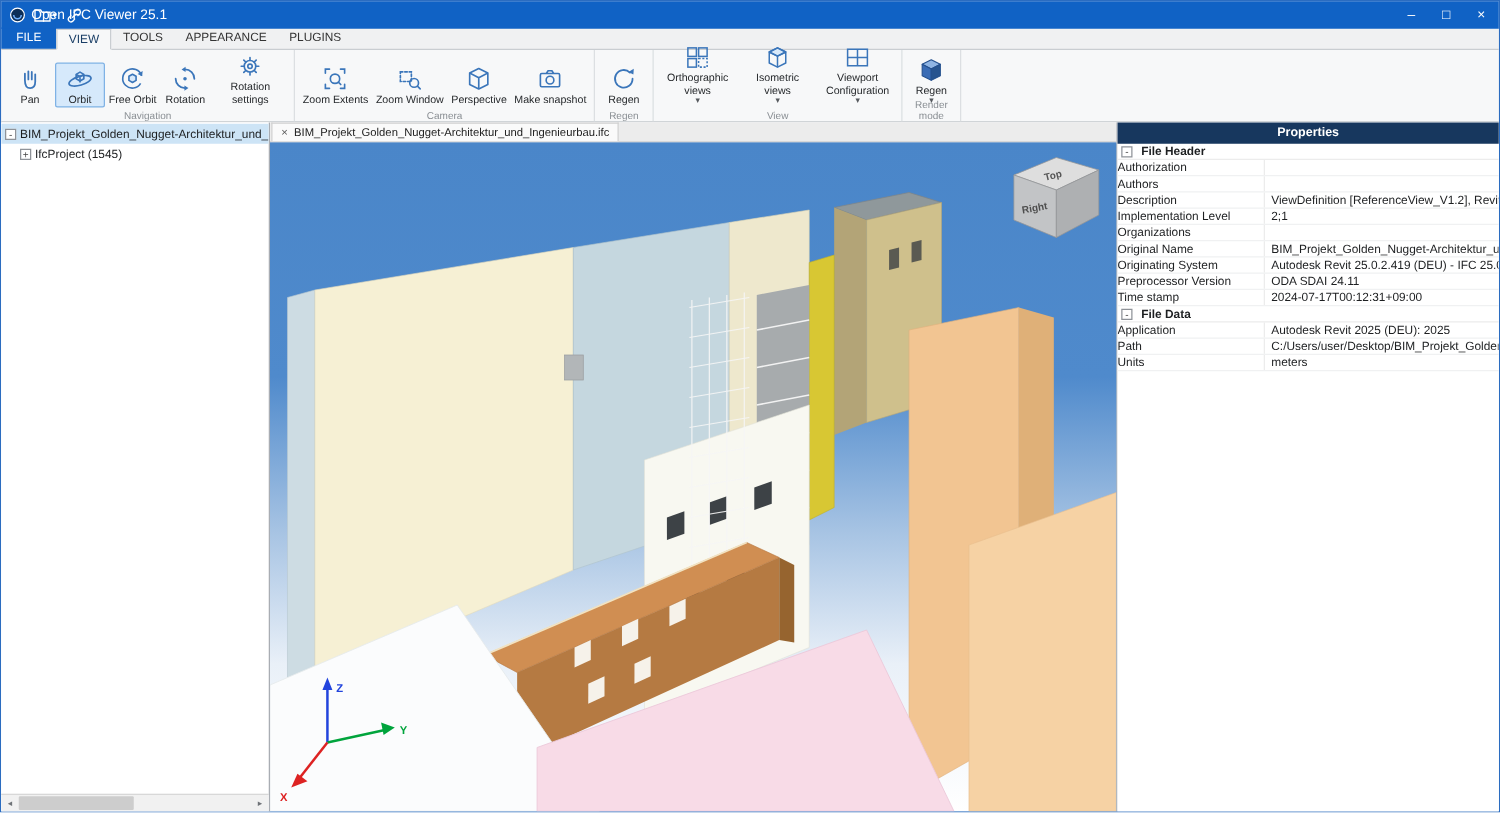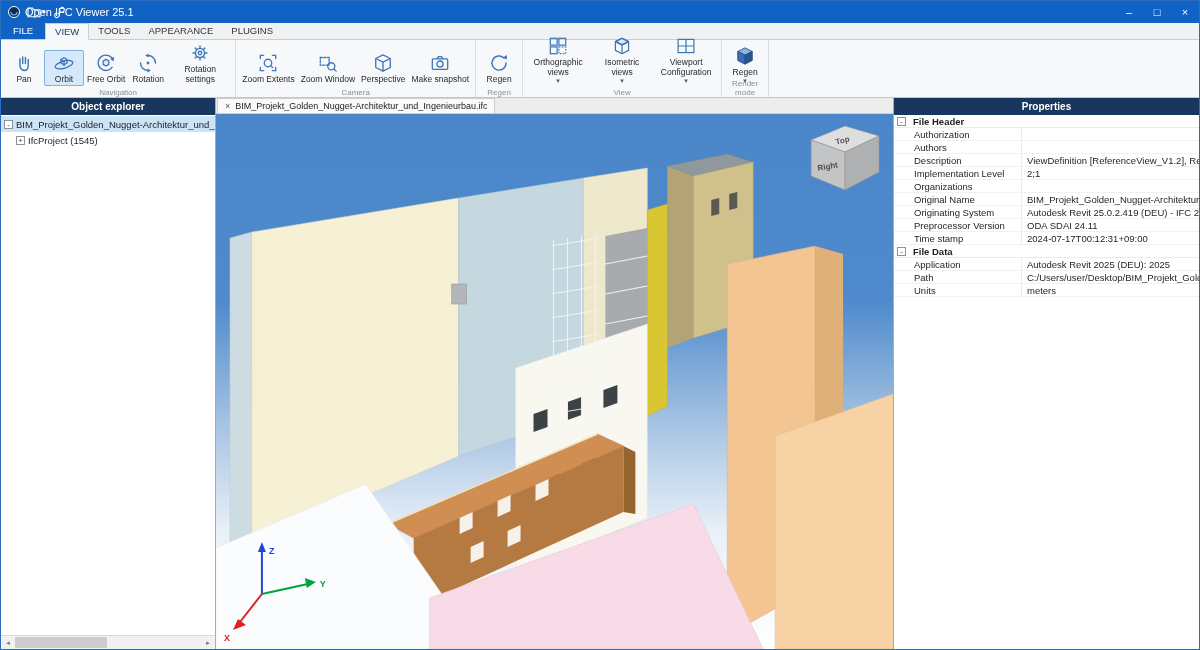--- a/index.html
+++ b/index.html
@@ -54,21 +54,21 @@
   .doc-tabbar { height:16px; background:#ececec; border-bottom:1px solid #cfcfcf; display:flex; align-items:flex-end; flex:0 0 auto; }
   .doc-tab { height:15px; background:#fafafa; border:1px solid #cfcfcf; border-bottom:none; display:flex; align-items:center; font-size:9px; color:#222; padding:0 7px; margin-left:1px; white-space:nowrap; }
   .doc-tab .x { font-size:9px; color:#555; margin-right:5px; }
   .viewport { flex:1; position:relative; min-height:0; background:#4a86c9; }
   .viewport svg { position:absolute; inset:0; width:100%; height:100%; display:block; }
 
   
   .right-panel { width:305px; border-left:0; display:flex; flex-direction:column; background:#fff; }
   .propgrid { flex:1; overflow:hidden; font-size:9.5px; color:#1d1f21; }
   .prow { height:13px; display:flex; align-items:center; border-bottom:1px solid #f0f1f2; }
-  .prow .pkey { width:128px; flex:0 0 auto; border-right:1px solid #ececec; height:100%; display:flex; align-items:center; padding-left:20px; white-space:nowrap; overflow:hidden; }
+  .prow .pkey { width:118px; flex:0 0 auto; border-right:1px solid #ececec; height:100%; display:flex; align-items:center; white-space:nowrap; overflow:hidden; }
   .prow .pval { flex:1; padding-left:5px; white-space:nowrap; overflow:hidden; }
   .prow.group { font-weight:bold; border-bottom:1px solid #ececec; }
   .prow.group .gname { padding-left:3px; }
   .gexp { width:9px; height:9px; border:1px solid #8f9399; font-size:8px; line-height:7px; text-align:center; font-weight:normal; color:#444; margin:0 4px 0 3px; flex:0 0 auto; background:#fff; }
 </style>
 </head>
 <body>
 
 <div class="window">
 
@@ -283,21 +283,20 @@
         </div>
       </div>
       <div class="rgroup-label">Render mode</div>
     </div>
 
   </div>
 
   <div class="main">
 
     <div class="left-panel">
-      <div class="panel-header">Object explorer</div>
       <div class="tree">
         <div class="tree-row selected">
           <span class="expander">-</span>
           <span>BIM_Projekt_Golden_Nugget-Architektur_und_Ingenieurbau</span>
         </div>
         <div class="tree-row indent">
           <span class="expander">+</span>
           <span>IfcProject (1545)</span>
         </div>
       </div>

